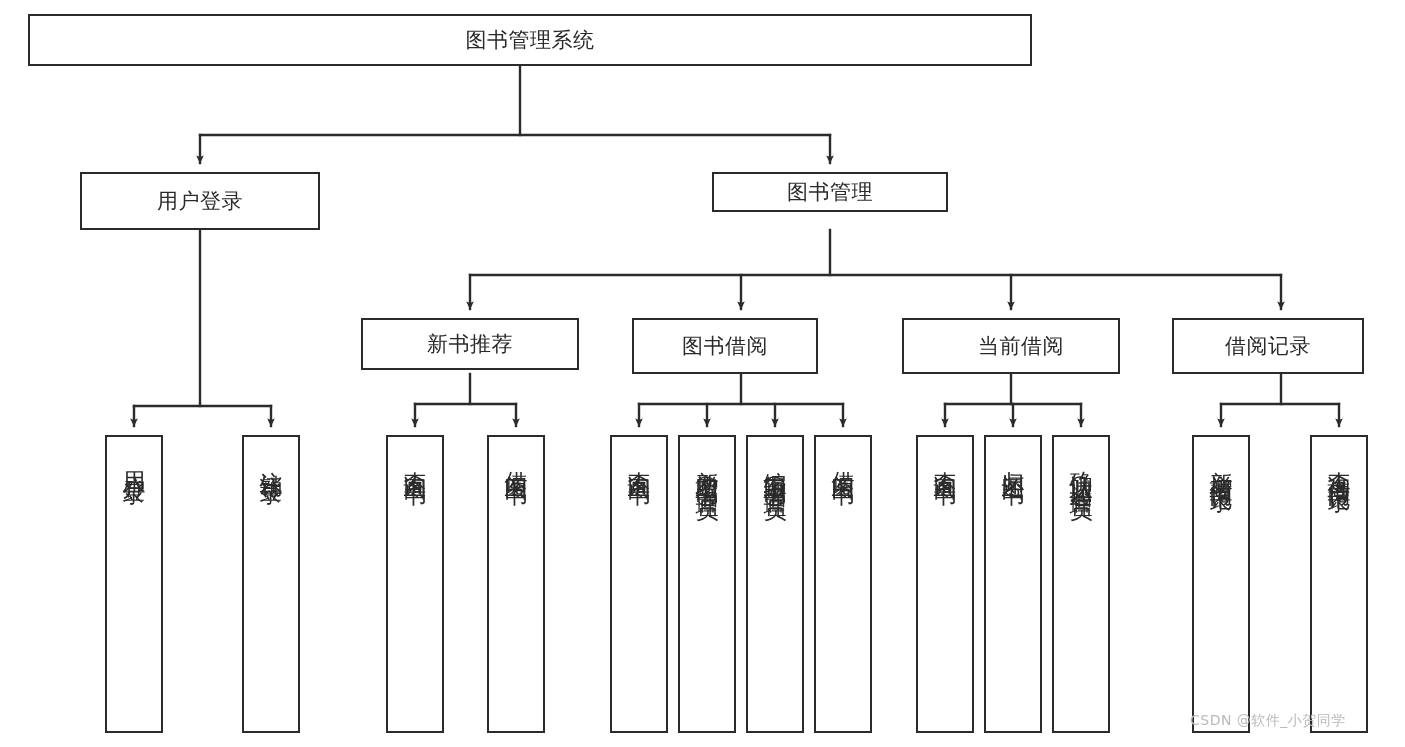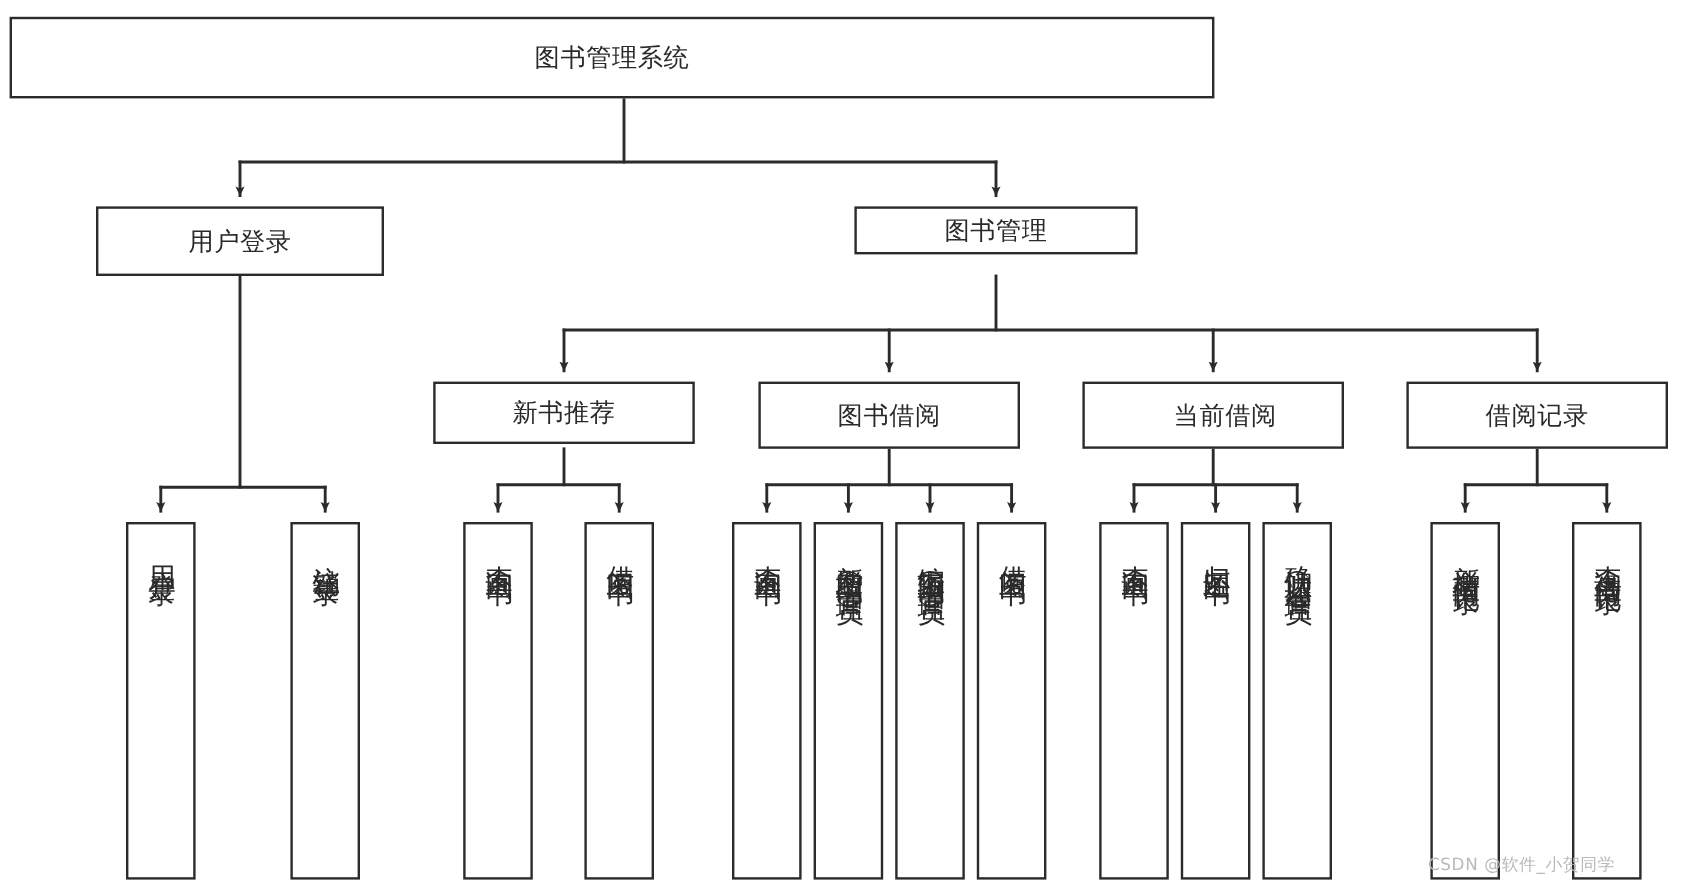--- a/index.html
+++ b/index.html
@@ -116,41 +116,41 @@
       <path d="M1013,404 L1013,426" marker-end="url(#arrowhead)"></path>
       <path d="M1081,404 L1081,426" marker-end="url(#arrowhead)"></path>
 
       <path d="M1281,374 L1281,404"></path>
       <path d="M1221,404 L1339,404"></path>
       <path d="M1221,404 L1221,426" marker-end="url(#arrowhead)"></path>
       <path d="M1339,404 L1339,426" marker-end="url(#arrowhead)"></path>
     </g>
   </svg>
 
-  <div class="node horiz" style="left:8px;top:14px;width:1004px;height:68px;">
+  <div class="node horiz" style="left:28px;top:14px;width:1004px;height:52px;">
     <span class="label">图书管理系统</span>
   </div>
 
   <div class="node horiz" style="left:80px;top:172px;width:240px;height:58px;">
     <span class="label">用户登录</span>
   </div>
   <div class="node horiz" style="left:712px;top:172px;width:236px;height:40px;">
     <span class="label">图书管理</span>
   </div>
 
   <div class="node horiz" style="left:361px;top:318px;width:218px;height:52px;">
     <span class="label">新书推荐</span>
   </div>
-  <div class="node horiz" style="left:632px;top:318px;width:218px;height:56px;">
+  <div class="node horiz" style="left:632px;top:318px;width:186px;height:56px;">
     <span class="label">图书借阅</span>
   </div>
   <div class="node horiz" style="left:902px;top:318px;width:218px;height:56px;padding-left:20px;">
     <span class="label">当前借阅</span>
   </div>
-  <div class="node horiz" style="left:1172px;top:318px;width:218px;height:56px;">
+  <div class="node horiz" style="left:1172px;top:318px;width:192px;height:56px;">
     <span class="label">借阅记录</span>
   </div>
 
   <div class="node vert" style="left:105px;top:435px;width:58px;height:298px;">
     <span class="label">用户登录</span>
   </div>
   <div class="node vert" style="left:242px;top:435px;width:58px;height:298px;">
     <span class="label">注销登录</span>
   </div>
   <div class="node vert" style="left:386px;top:435px;width:58px;height:298px;">

